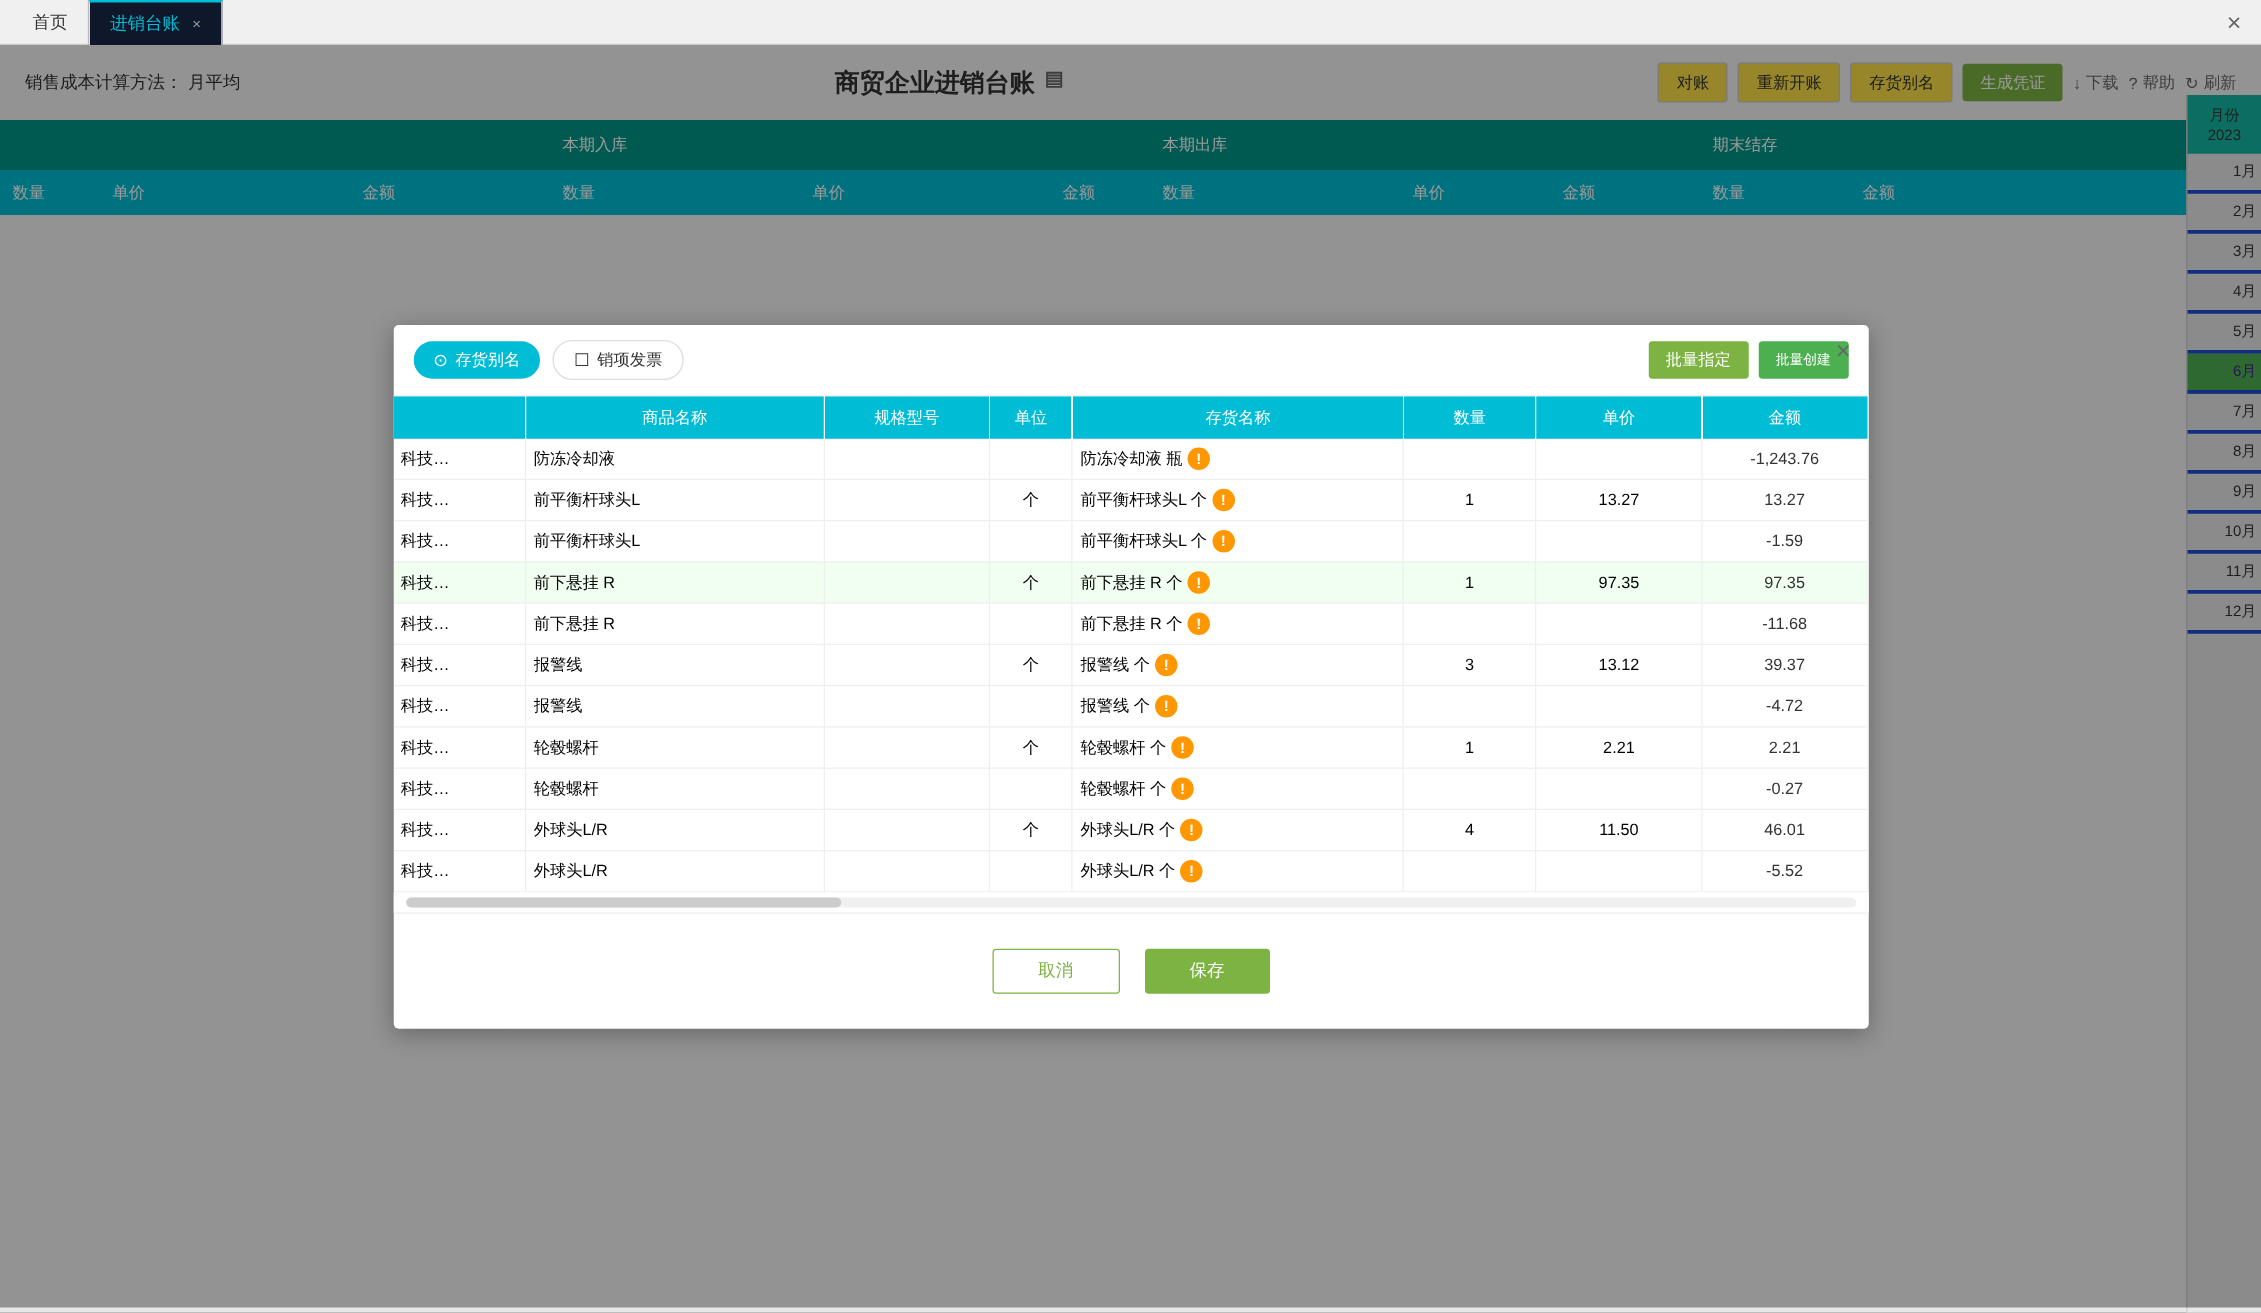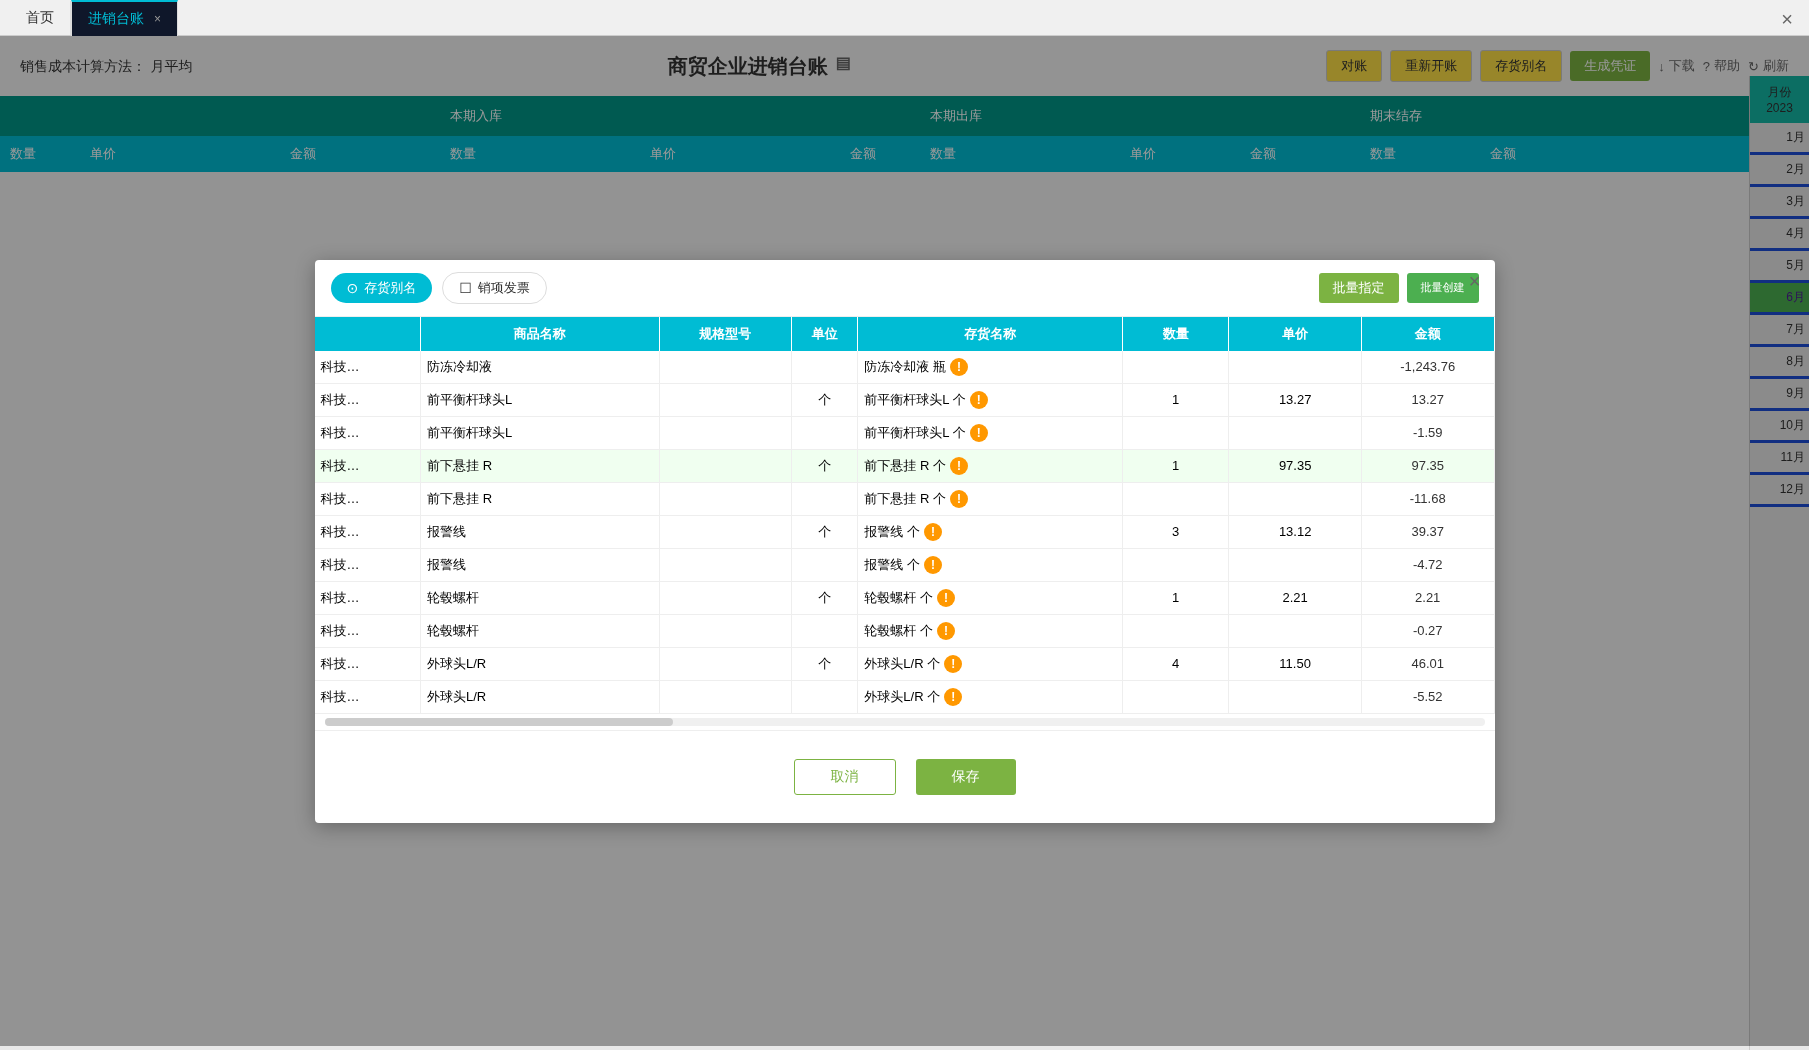--- a/index.html
+++ b/index.html
@@ -111,21 +111,21 @@
       cursor: pointer; color: #666; background: none; border: none; z-index: 10;
     }
 
     
     .modal-table { overflow-y: auto; flex: 1; }
     .modal-table table {
       width: 100%; border-collapse: collapse; font-size: 13px;
     }
     .modal-table thead th {
       background: #00bcd4; color: #fff; padding: 8px 6px;
-      text-align: center; font-weight: bold; position: sticky; top: 0;
+      text-align: center; font-weight: normal; position: sticky; top: 0;
       border-right: 1px solid rgba(255,255,255,0.3);
     }
     .modal-table tbody tr { border-bottom: 1px solid #eee; }
     .modal-table tbody tr.highlighted { background: #f0fff0; }
     .modal-table tbody td {
       padding: 7px 6px; text-align: center; border-right: 1px solid #eee;
     }
     .modal-table tbody td.left { text-align: left; }
     .warning-icon {
       display: inline-block; width: 18px; height: 18px; background: #ff9800;

